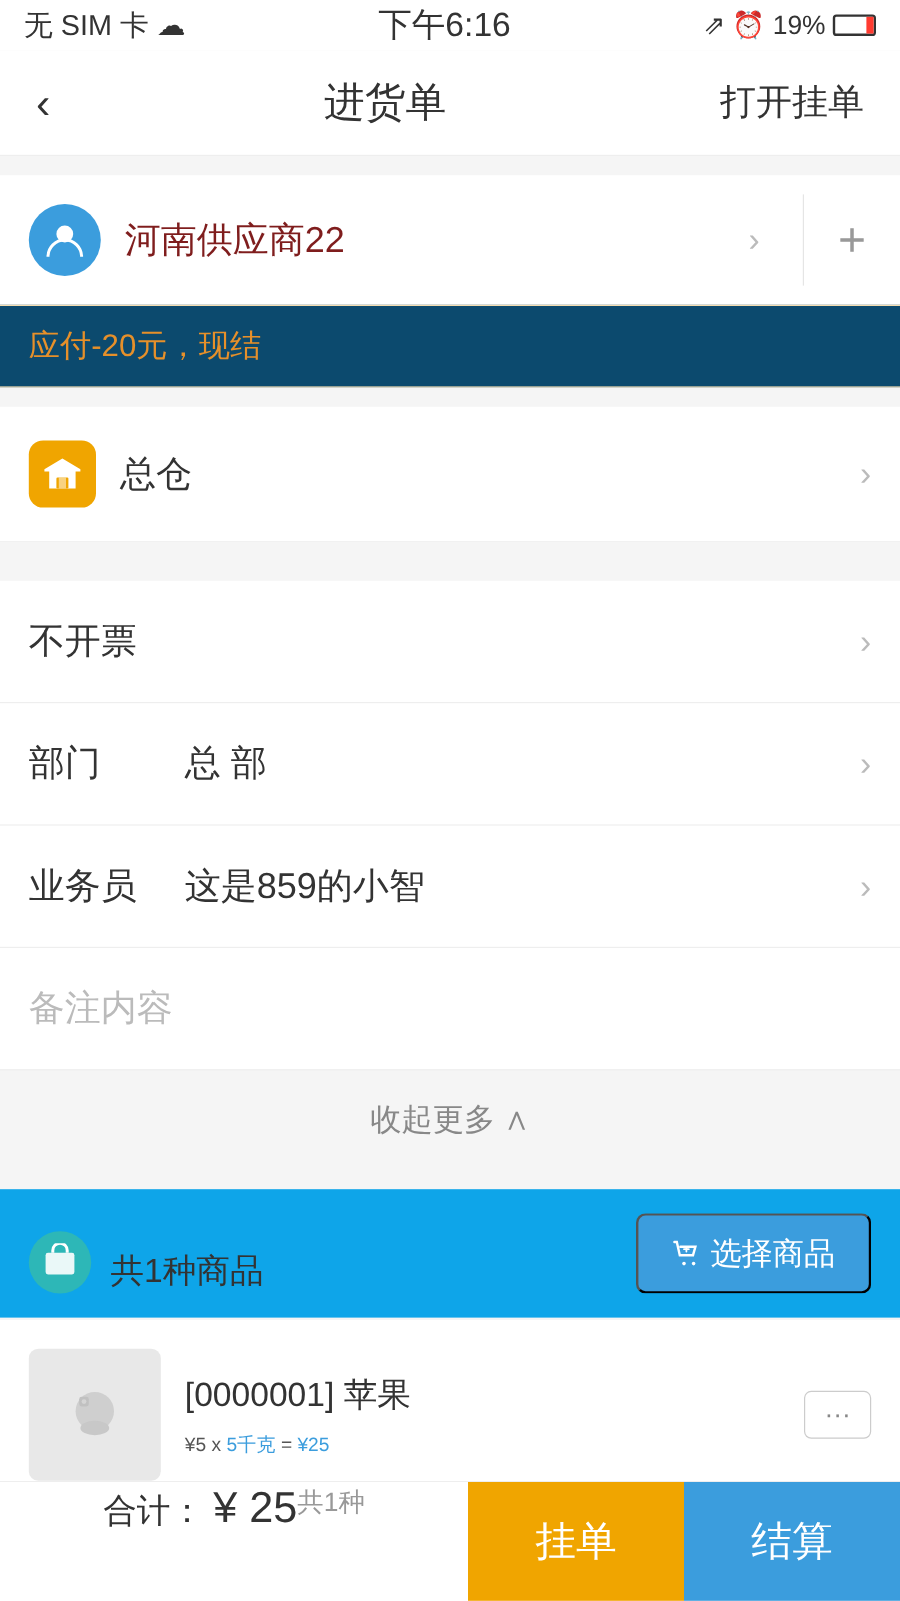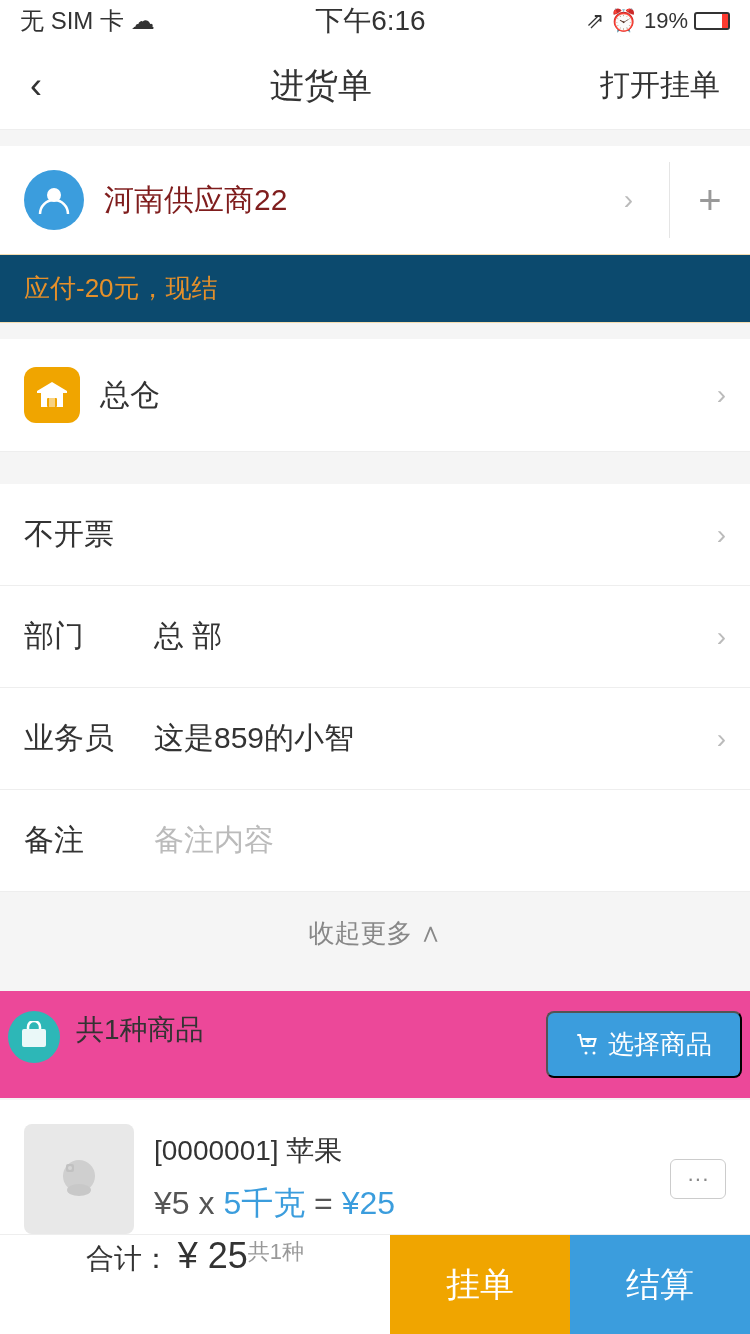--- a/index.html
+++ b/index.html
@@ -188,24 +188,24 @@
       text-align: center;
       padding: 24px 0;
       font-size: 26px;
       color: #888;
       cursor: pointer;
       border-top: 1px solid #eee;
     }
 
     
     .product-header {
-      background: #ec4899;
-      display: flex;
-      align-items: flex-start;
-      padding: 20px 8px;
+      background: #0ea5e9;
+      display: flex;
+      align-items: flex-end;
+      padding: 20px 24px;
       margin-top: 0;
       gap: 16px;
     }
     .product-header-icon {
       width: 52px;
       height: 52px;
       border-radius: 50%;
       background: #2db7b7;
       display: flex;
       align-items: center;
@@ -260,21 +260,21 @@
     .product-thumb svg { opacity: 0.4; }
     .product-info {
       flex: 1;
     }
     .product-name {
       font-size: 28px;
       color: #333;
       margin-bottom: 12px;
     }
     .product-price {
-      font-size: 32px;
+      font-size: 16px;
       color: #555;
     }
     .product-price .highlight {
       color: #3b9ddd;
     }
     .product-more {
       width: 56px;
       height: 40px;
       border: 1px solid #ccc;
       border-radius: 6px;
@@ -412,21 +412,20 @@
     <span class="form-row-chevron">›</span>
   </div>
 
   <div class="form-row">
     <span class="form-row-label">业务员</span>
     <span class="form-row-value">这是859的小智</span>
     <span class="form-row-chevron">›</span>
   </div>
 
   <div class="form-row">
-    <span class="form-row-label">备注</span>
     <span class="form-row-value placeholder">备注内容</span>
   </div>
 </div>
 
 <div class="collapse-bar">收起更多 ∧</div>
 
 <div class="section-divider"></div>
 
 <div class="product-header">
   <div class="product-header-icon">

